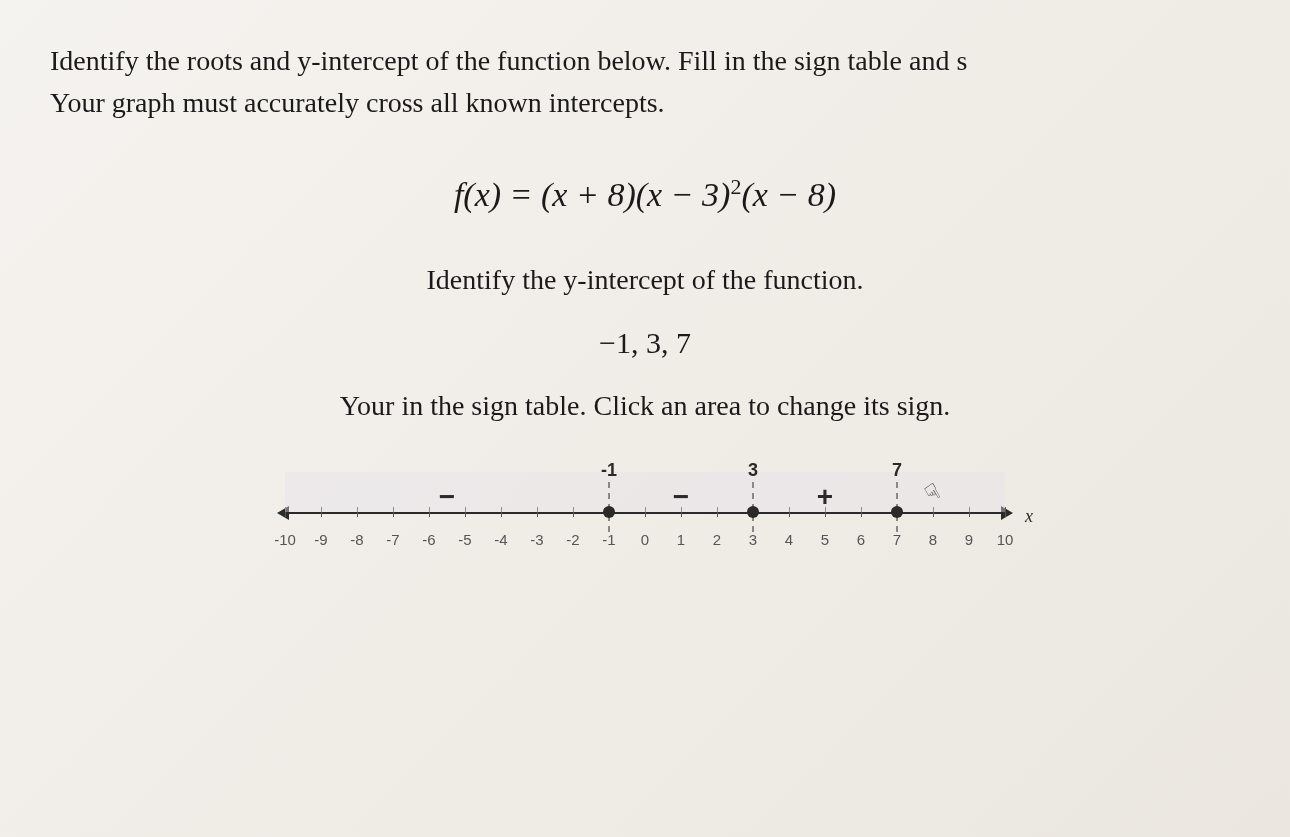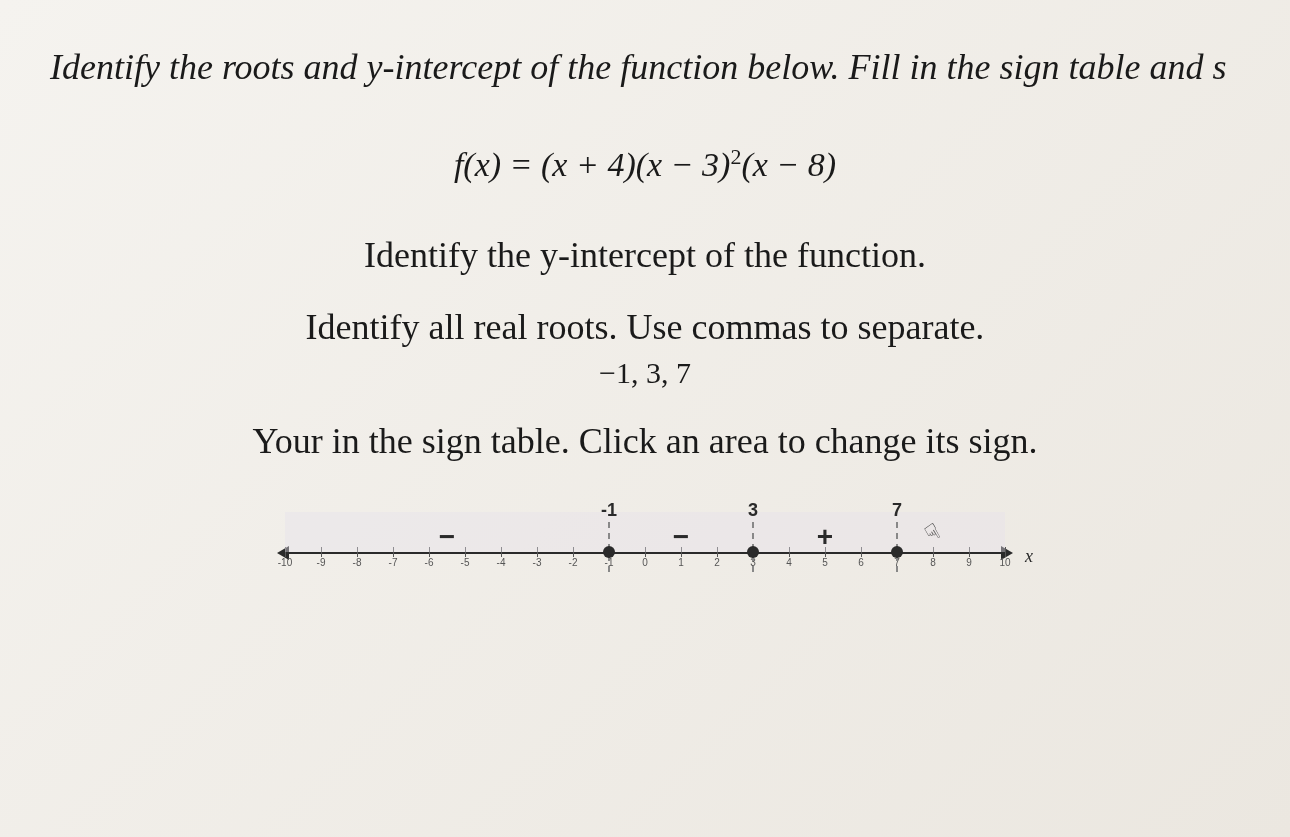--- a/index.html
+++ b/index.html
@@ -11,45 +11,44 @@
       width: 1290px;
       height: 837px;
       background: linear-gradient(135deg, #f5f3ef 0%, #ebe7e0 100%);
       font-family: Georgia, 'Times New Roman', serif;
       color: #2a2a2a;
       padding: 40px 50px;
       position: relative;
       overflow: hidden;
     }
     .question-text {
-      font-size: 36px;
+      font-size: 28px;
       line-height: 1.5;
       margin-bottom: 50px;
       color: #1a1a1a;
-      font-style: italic;
     }
     .math-formula {
       font-family: 'Times New Roman', serif;
       font-size: 34px;
       text-align: center;
       margin: 30px 0 50px 0;
       font-style: italic;
       color: #1a1a1a;
     }
     .sup {
       font-size: 22px;
       vertical-align: super;
       font-style: normal;
     }
     .section {
       text-align: center;
       margin: 30px 0;
     }
     .section-label {
-      font-size: 36px;
+      font-size: 28px;
       color: #1a1a1a;
       margin-bottom: 8px;
     }
     .section-answer {
       font-size: 30px;
       color: #1a1a1a;
       font-family: 'Times New Roman', serif;
     }
     .sign-table-container {
       margin-top: 30px;
@@ -91,22 +90,22 @@
     }
     .tick {
       position: absolute;
       top: 55px;
       width: 1px;
       height: 10px;
       background: #555;
     }
     .tick-label {
       position: absolute;
-      top: 65px;
-      font-size: 10px;
+      top: 79px;
+      font-size: 15px;
       color: #555;
       transform: translateX(-50%);
       font-family: Arial, sans-serif;
     }
     .root-marker {
       position: absolute;
       top: 54px;
       width: 12px;
       height: 12px;
       background: #2a2a2a;
@@ -163,32 +162,32 @@
       font-size: 18px;
       font-style: italic;
       font-family: 'Times New Roman', serif;
     }
   </style>
 </head>
 <body>
 
 <div class="question-text">
   <span>Identify the roots and y-intercept of the function below. Fill in the sign table and s</span><br>
+  <span>Your graph must accurately cross all known intercepts.</span>
 </div>
 
 <div class="math-formula">
-  <span>f(x) = (x + 4)(x − 3)</span><span class="sup">2</span><span>(x − 8)</span>
+  <span>f(x) = (x + 8)(x − 3)</span><span class="sup">2</span><span>(x − 8)</span>
 </div>
 
 <div class="section">
   <div class="section-label">Identify the y-intercept of the function.</div>
 </div>
 
 <div class="section">
-  <div class="section-label">Identify all real roots. Use commas to separate.</div>
   <div class="section-answer">−1, 3, 7</div>
 </div>
 
 <div class="section">
   <div class="section-label">Your in the sign table. Click an area to change its sign.</div>
   <div class="sign-table-container">
     <div class="sign-table" id="signTable">
       <div class="number-line"></div>
       <div class="arrow-left"></div>
       <div class="arrow-right"></div>

